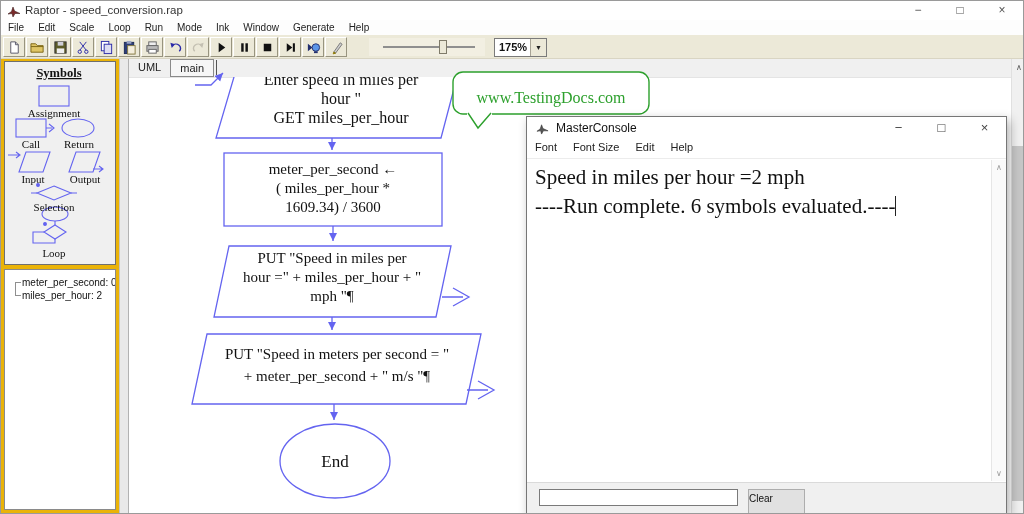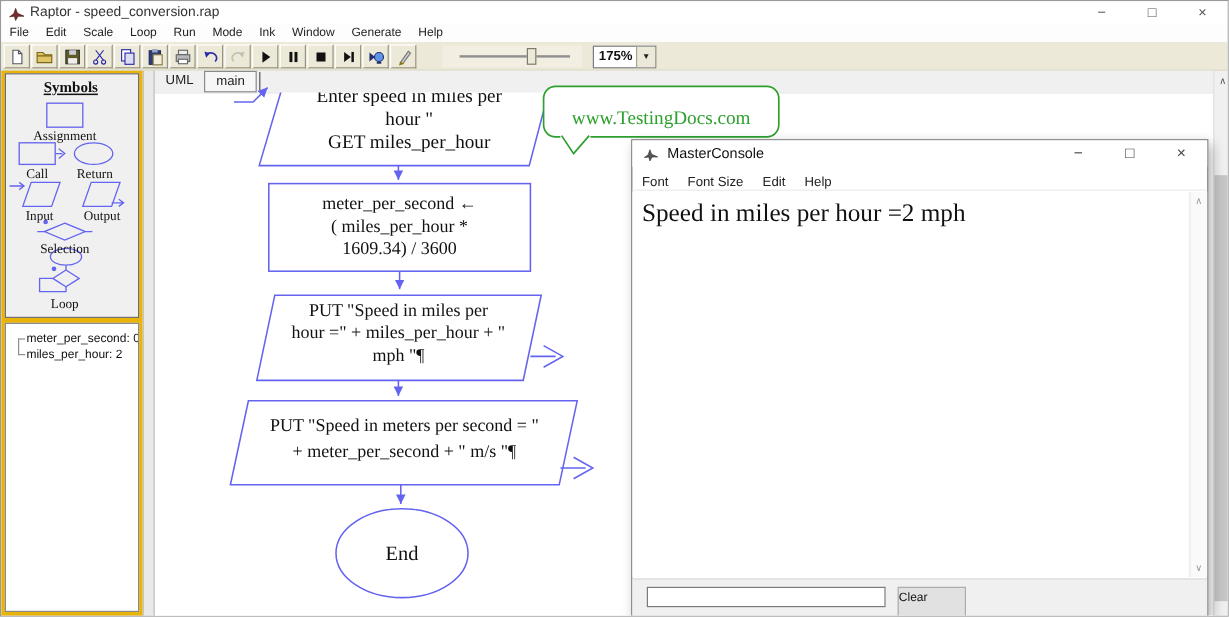--- a/index.html
+++ b/index.html
@@ -51,21 +51,21 @@
   .mainscroll .arr { position:absolute; left:0; width:14px; text-align:center; font-size:8px; color:#555; }
   .mainscroll .thumb { position:absolute; left:0; top:87px; width:14px; height:355px; background:#c6c6c6; }
 
   
   .console { position:absolute; left:525px; top:115px; width:481px; height:398px; background:#fff; border:1px solid #767676; box-shadow:3px 4px 10px rgba(0,0,0,.3); z-index:50; }
   .ctitle { position:absolute; left:0; top:0; width:100%; height:22px; background:#fff;text-decoration:underline; }
   .ctitle .appicon { position:absolute; left:9px; top:5px; }
   .ctitle .title { position:absolute; left:29px; top:4px; font-size:12px; color:#111; }
   .cctrl { position:absolute; right:0; top:0; display:flex; }
   .cctrl span { width:43px; height:22px; line-height:21px; text-align:center; font-size:13px; color:#444; }
-  .cmenu { position:absolute; left:0; top:24px; width:100%; height:18px; display:flex; align-items:flex-end; border-bottom:1px solid #ececec; }
+  .cmenu { position:absolute; left:0; top:24px; width:100%; height:18px; display:flex; align-items:flex-start; border-bottom:1px solid #ececec; }
   .cmenu span { font-size:11px; color:#222; padding:0 8px; }
   .cbody { position:absolute; left:0; top:43px; right:15px; bottom:32px; background:#fff; padding:3px 0 0 8px;
            font-family:"Liberation Serif","DejaVu Serif",serif; font-size:21px; color:#111; line-height:29px; }
   .ccursor { display:inline-block; width:1px; height:20px; background:#222; vertical-align:-3px; }
   .cscroll { position:absolute; right:0; top:43px; bottom:32px; width:15px; background:#fafafa; border-left:1px solid #e6e6e6; }
   .cscroll .arr { position:absolute; left:0; width:14px; text-align:center; font-size:8px; color:#999; }
   .cbottom { position:absolute; left:0; bottom:0; width:100%; height:31px; background:#f0f0f0; border-top:1px solid #dadada; }
   .cinput { position:absolute; left:12px; top:6px; width:199px; height:17px; border:1px solid #7a7a7a; font-size:11px; padding:0 3px; background:#fff; }
   .cclear { position:absolute; left:221px; top:6px; width:57px; height:36px; background:#e1e1e1; border:1px solid #adadad; font-size:10px; color:#111; text-align:left; line-height:18px; }
 
@@ -352,20 +352,21 @@
       </div>
     </div>
     <div class="cmenu">
       <span>Font</span>
       <span>Font Size</span>
       <span>Edit</span>
       <span>Help</span>
     </div>
     <div class="cbody">
       <div>Speed in miles per hour =2 mph</div>
+      <div><span>----Run complete.  6 symbols evaluated.----</span><span class="ccursor"></span></div>
     </div>
     <div class="cscroll">
       <span class="arr" style="top:3px">∧</span>
       <span class="arr" style="bottom:3px">∨</span>
     </div>
     <div class="cbottom">
       <input class="cinput" type="text" value="" style="">
       <div class="cclear">Clear</div>
     </div>
   </div>

